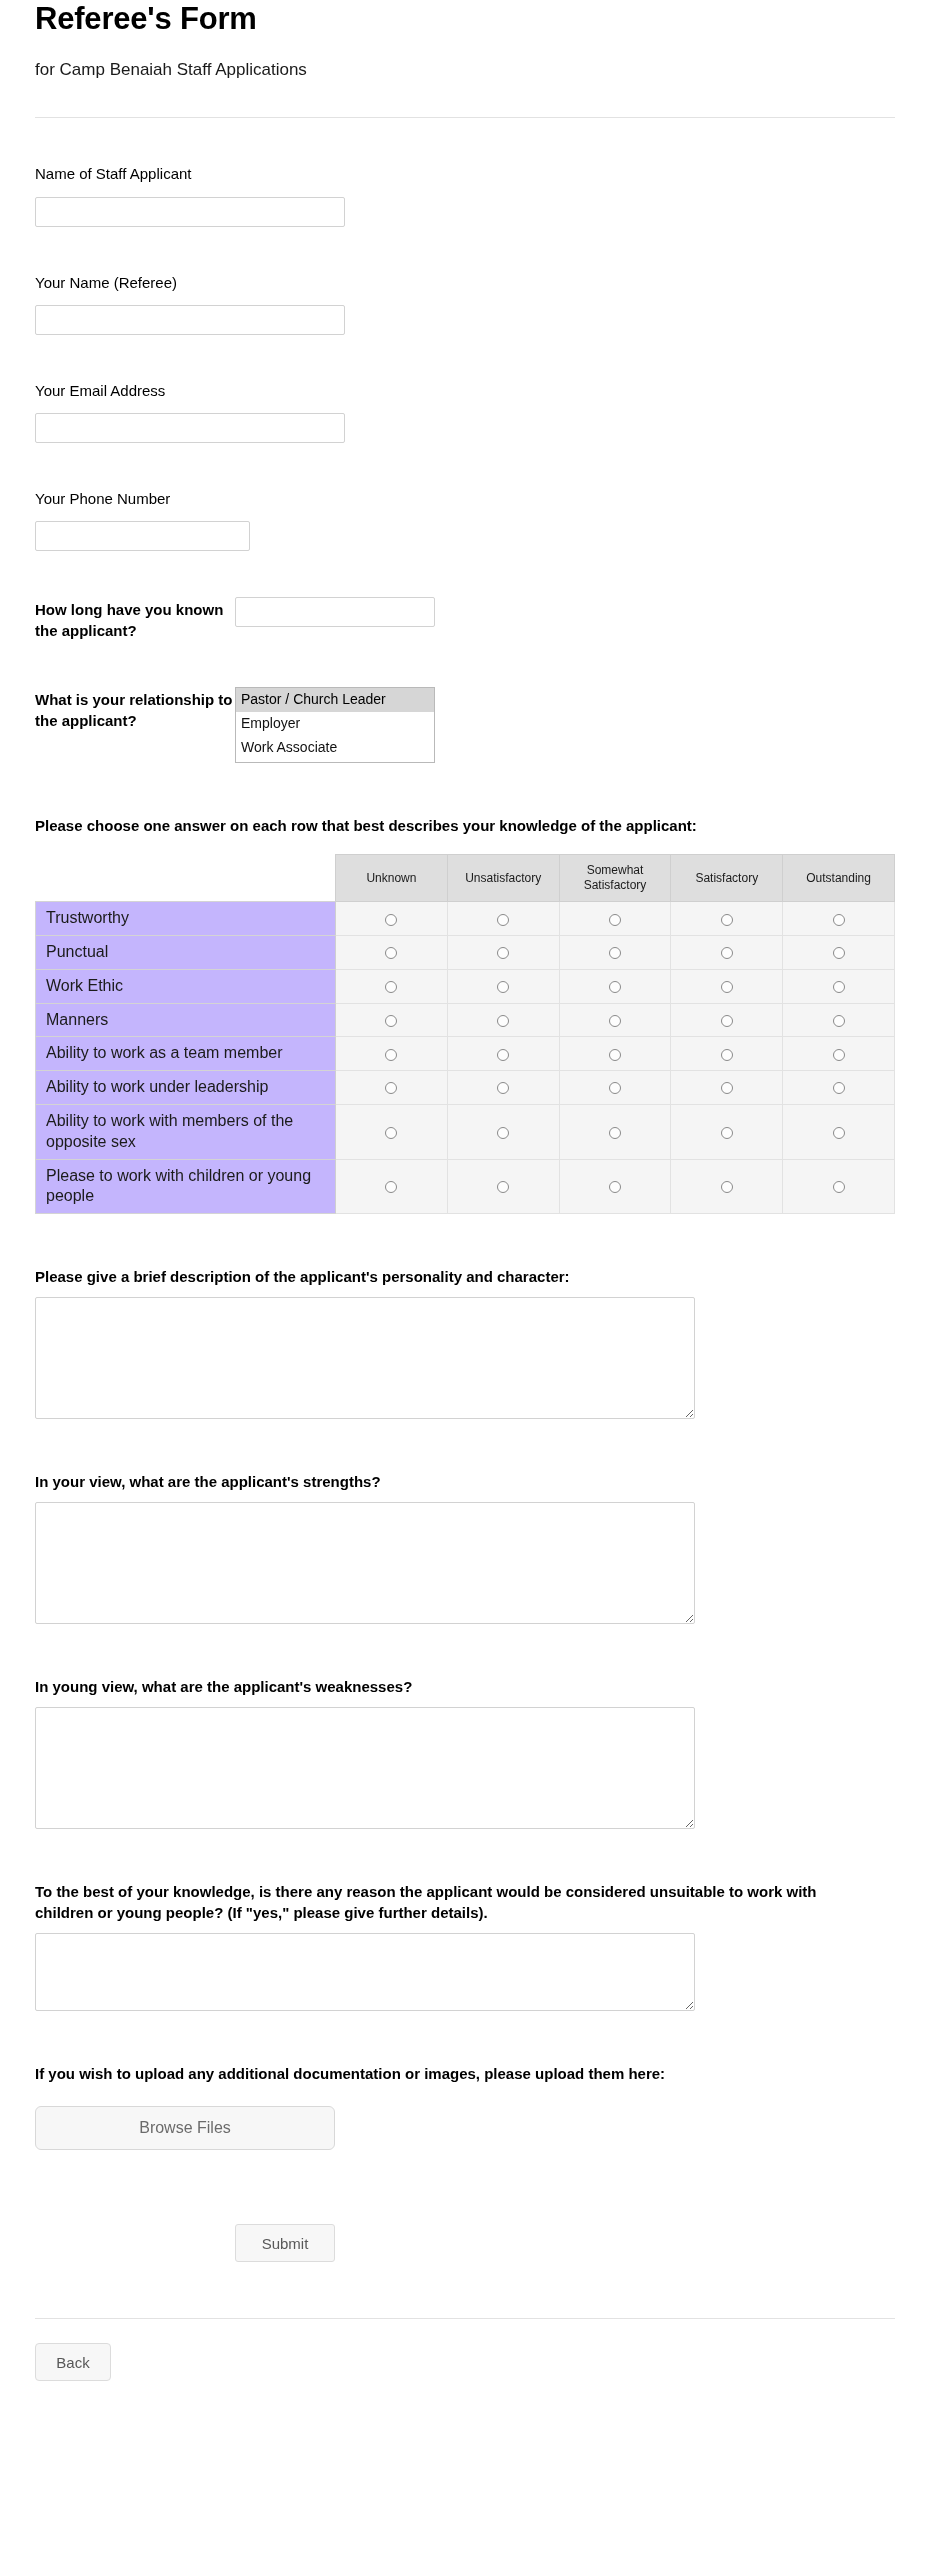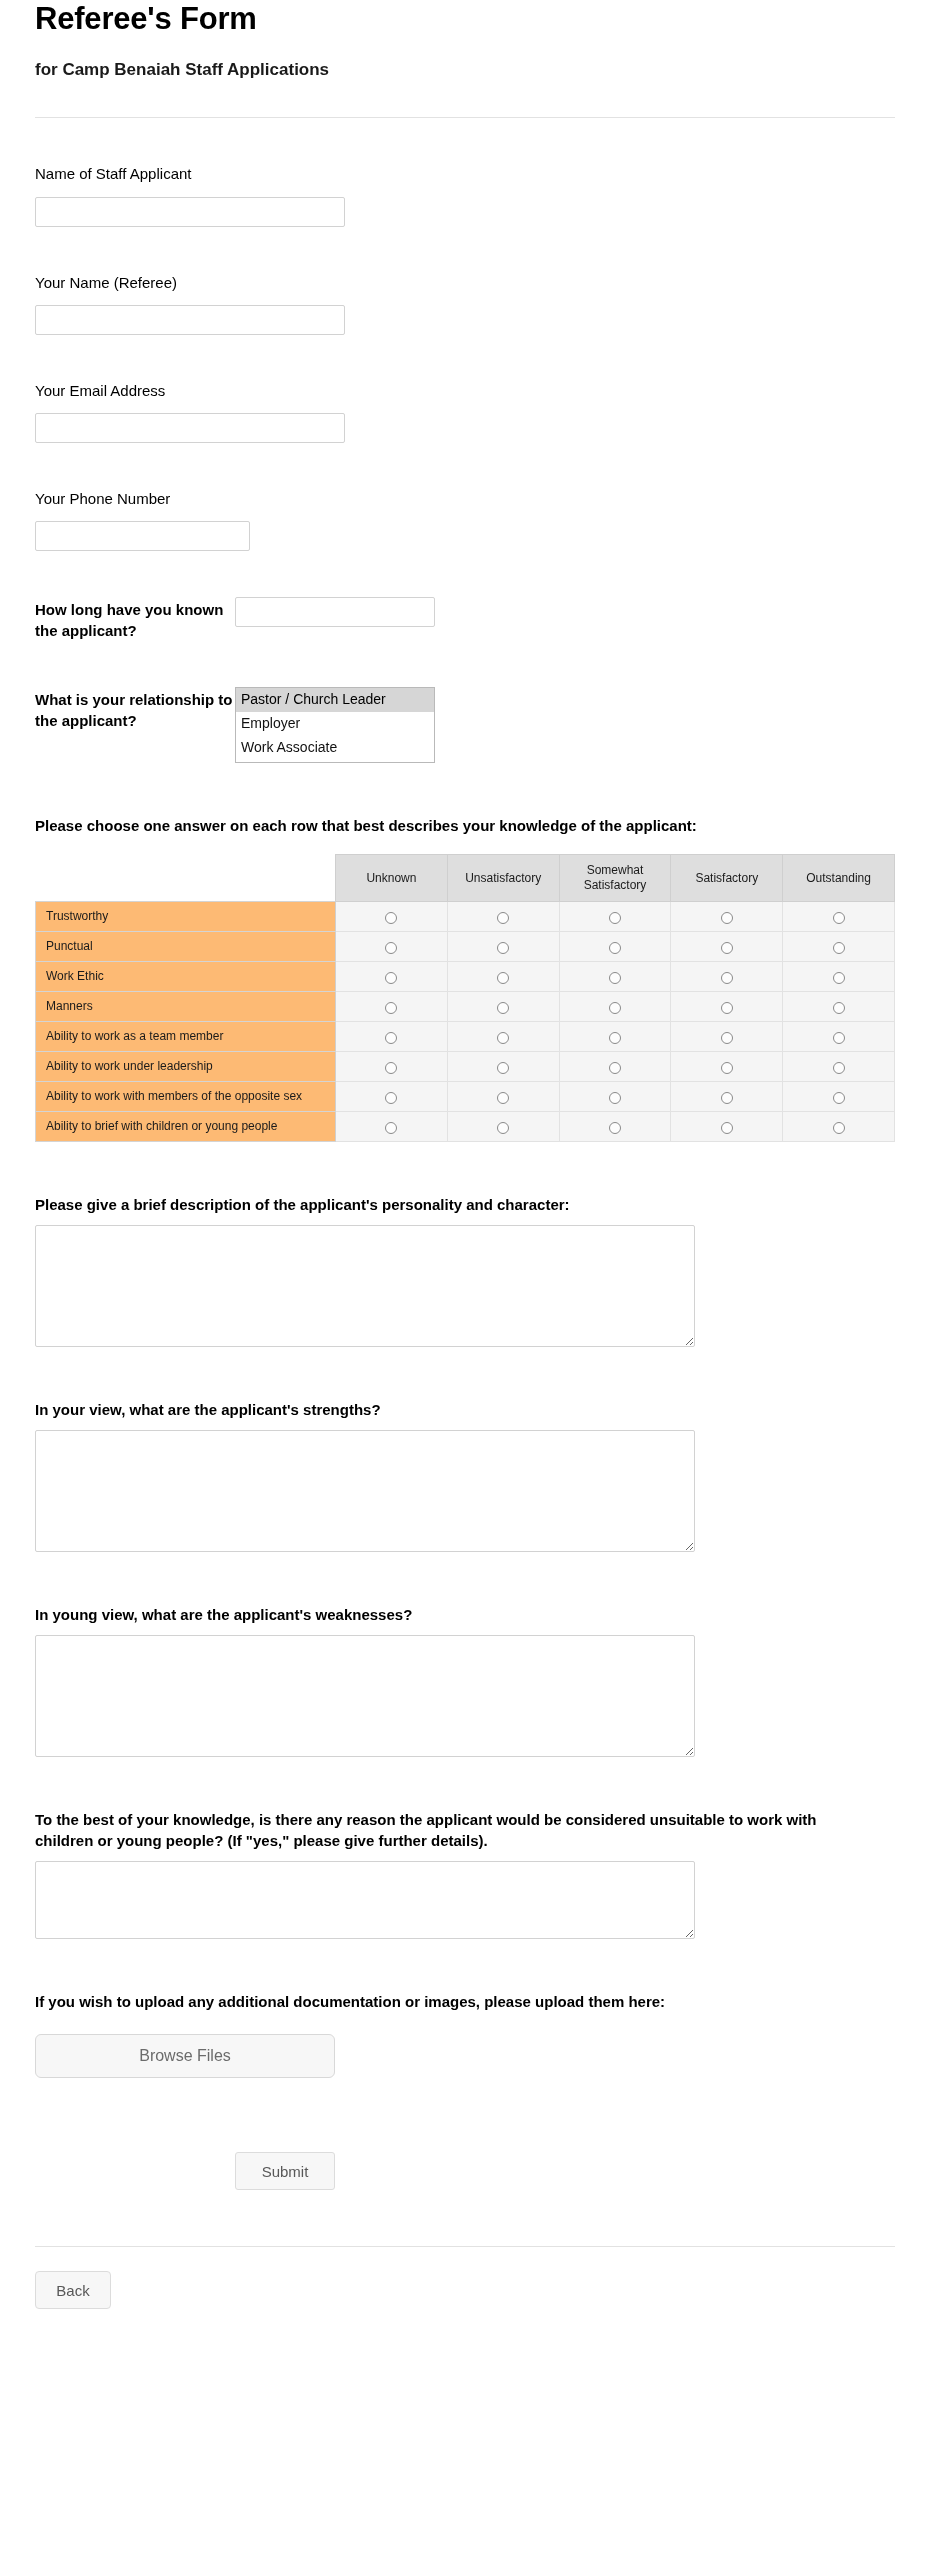--- a/index.html
+++ b/index.html
@@ -29,21 +29,21 @@
   .form-title {
     font-size: 31px;
     font-weight: bold;
     letter-spacing: -0.2px;
     margin: 0 0 0 0;
     line-height: 1.2;
     color: #000;
   }
   .form-subtitle {
     font-size: 17px;
-    font-weight: bold;
+    font-weight: normal;
     color: #1a1a1a;
     margin: 22px 0 10px 0;
     line-height: 1.3;
   }
   .divider {
     height: 1px;
     background: #e2e2e2;
     border: 0;
     margin: 36px 0 0 0;
     width: 100%;
@@ -143,24 +143,24 @@
     vertical-align: middle;
     line-height: 1.25;
     height: 46px;
   }
   table.matrix thead th.corner {
     background: #ffffff;
     border: 0;
     border-bottom: 0;
   }
   table.matrix td.row-label {
-    background: #fdba74;
+    background: #c4b5fd;
     border: 1px solid #d4d4d4;
     border-right: 1px solid #cfcfcf;
-    font-size: 12px;
+    font-size: 16px;
     color: #1b1b1b;
     padding: 6px 8px 6px 10px;
     line-height: 1.3;
     vertical-align: middle;
   }
   table.matrix td.cell {
     background: #f5f5f5;
     border: 1px solid #e2e2e2;
     text-align: center;
     vertical-align: middle;
@@ -375,21 +375,21 @@
           </tr>
           <tr>
             <td class="row-label">Ability to work with members of the opposite sex</td>
             <td class="cell"><span class="radio"></span></td>
             <td class="cell"><span class="radio"></span></td>
             <td class="cell"><span class="radio"></span></td>
             <td class="cell"><span class="radio"></span></td>
             <td class="cell"><span class="radio"></span></td>
           </tr>
           <tr>
-            <td class="row-label">Ability to brief with children or young people</td>
+            <td class="row-label">Please to work with children or young people</td>
             <td class="cell"><span class="radio"></span></td>
             <td class="cell"><span class="radio"></span></td>
             <td class="cell"><span class="radio"></span></td>
             <td class="cell"><span class="radio"></span></td>
             <td class="cell"><span class="radio"></span></td>
           </tr>
         </tbody>
     </table>
 
     <div class="ta-block">

